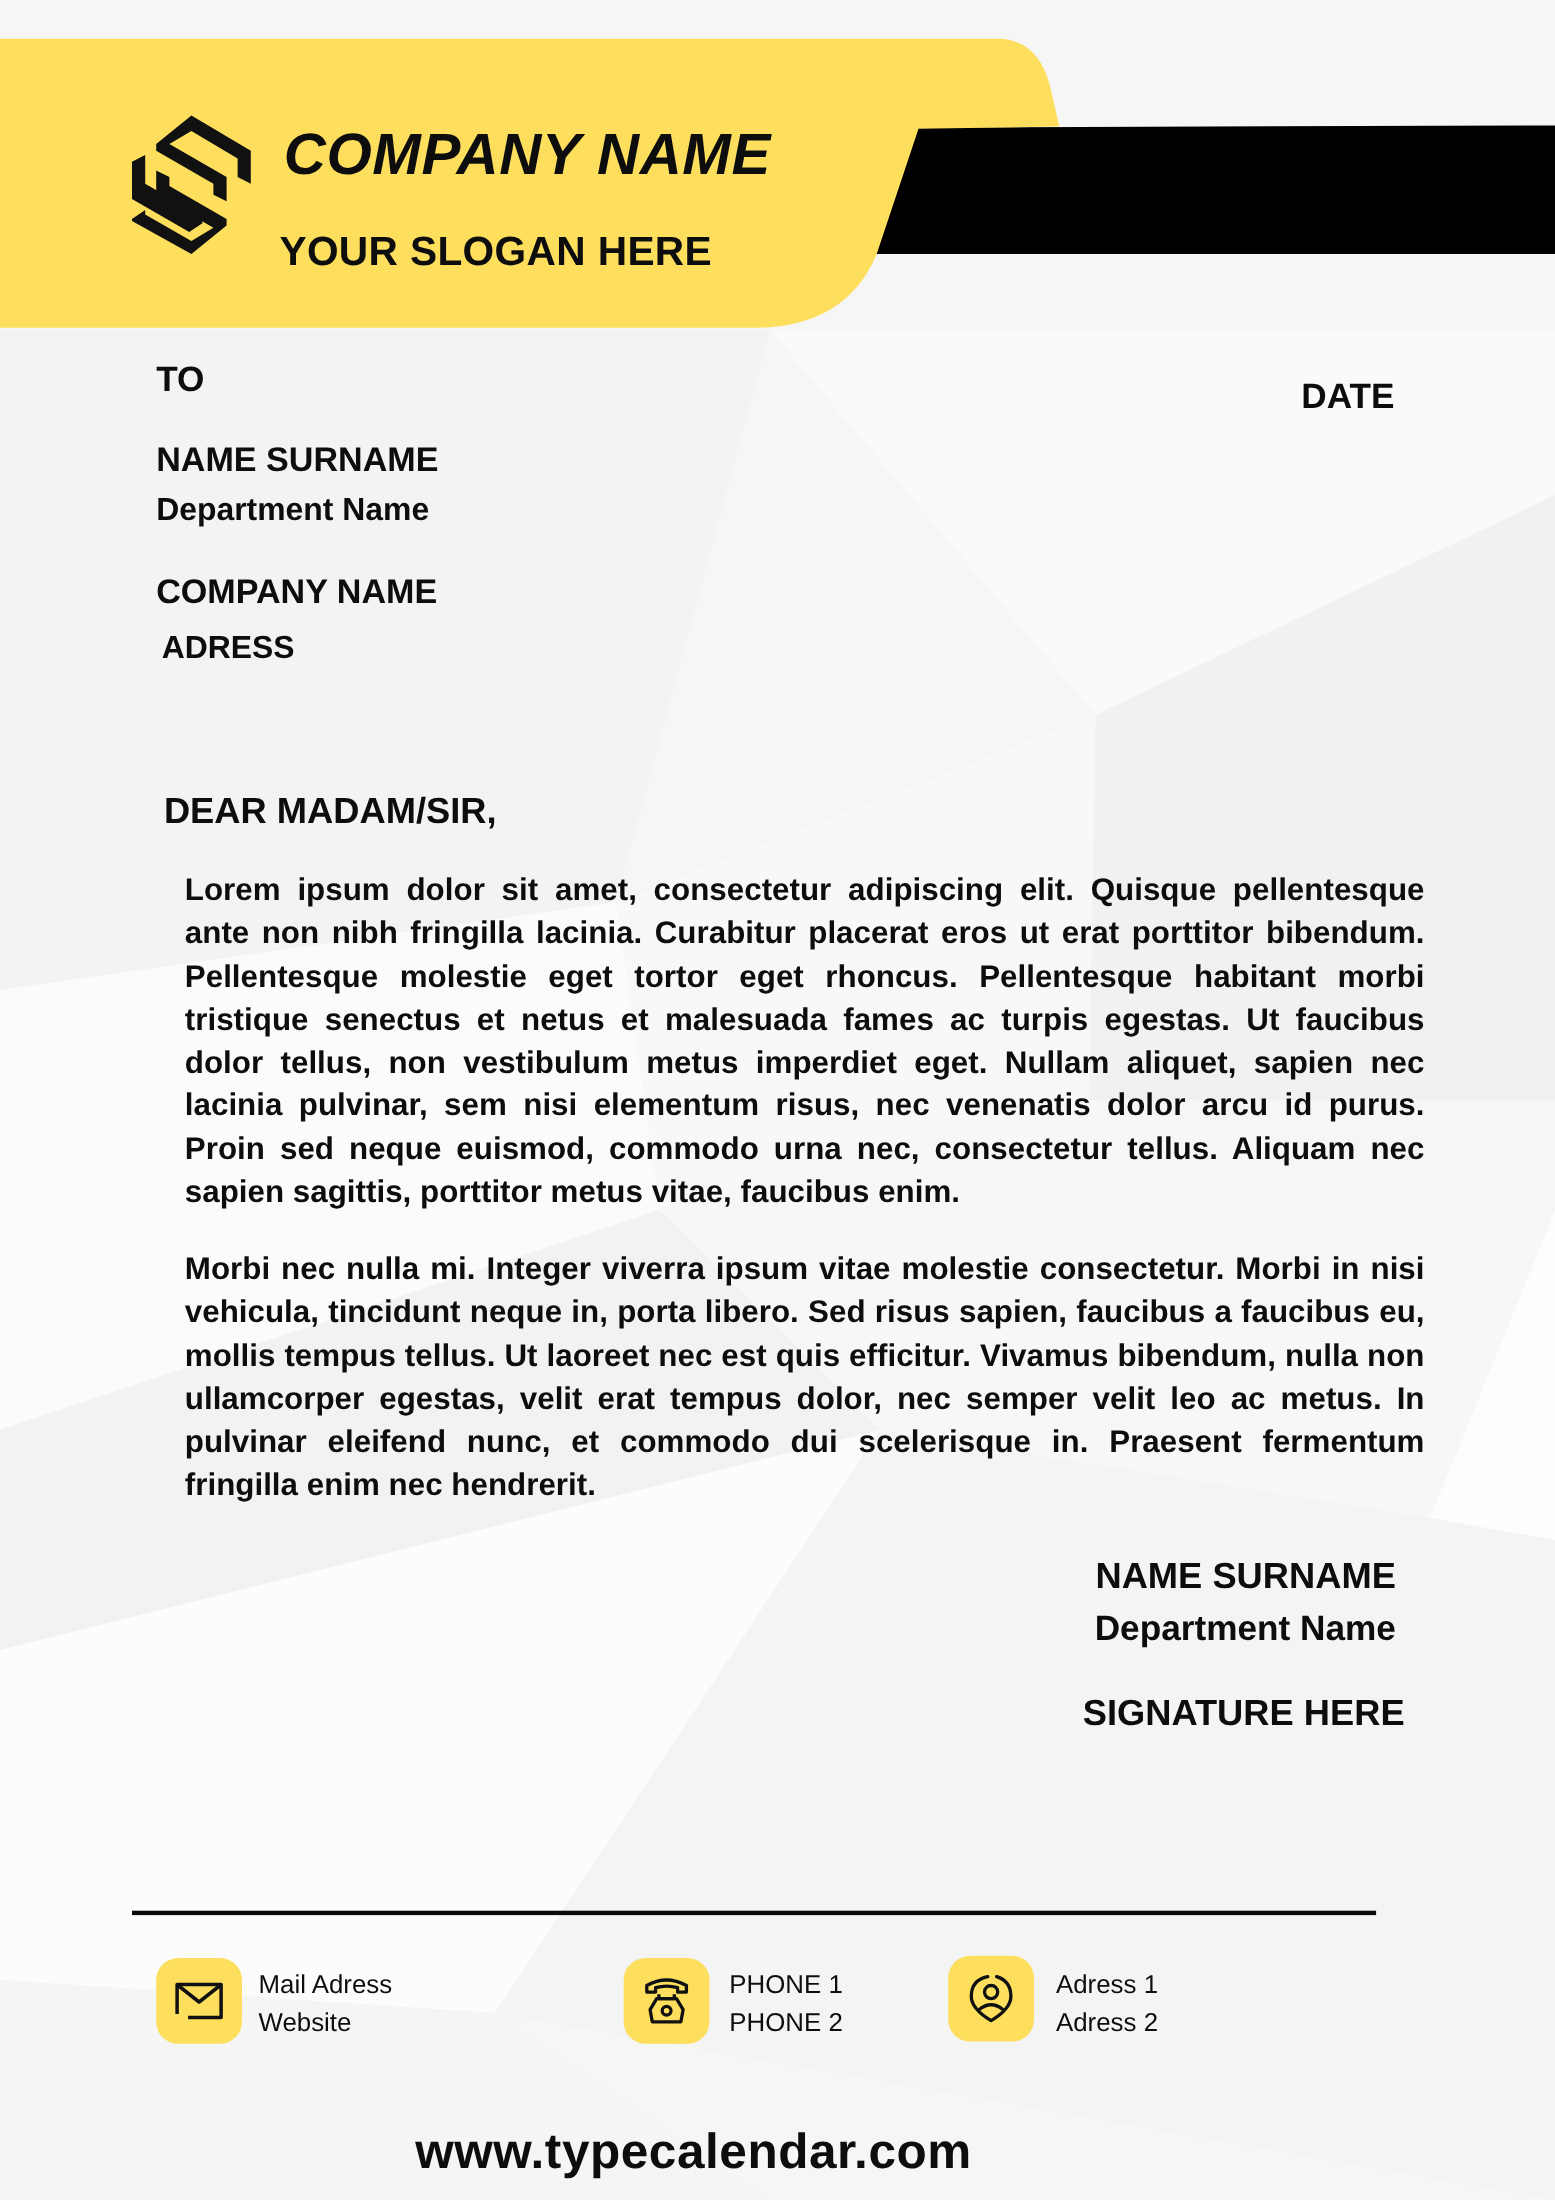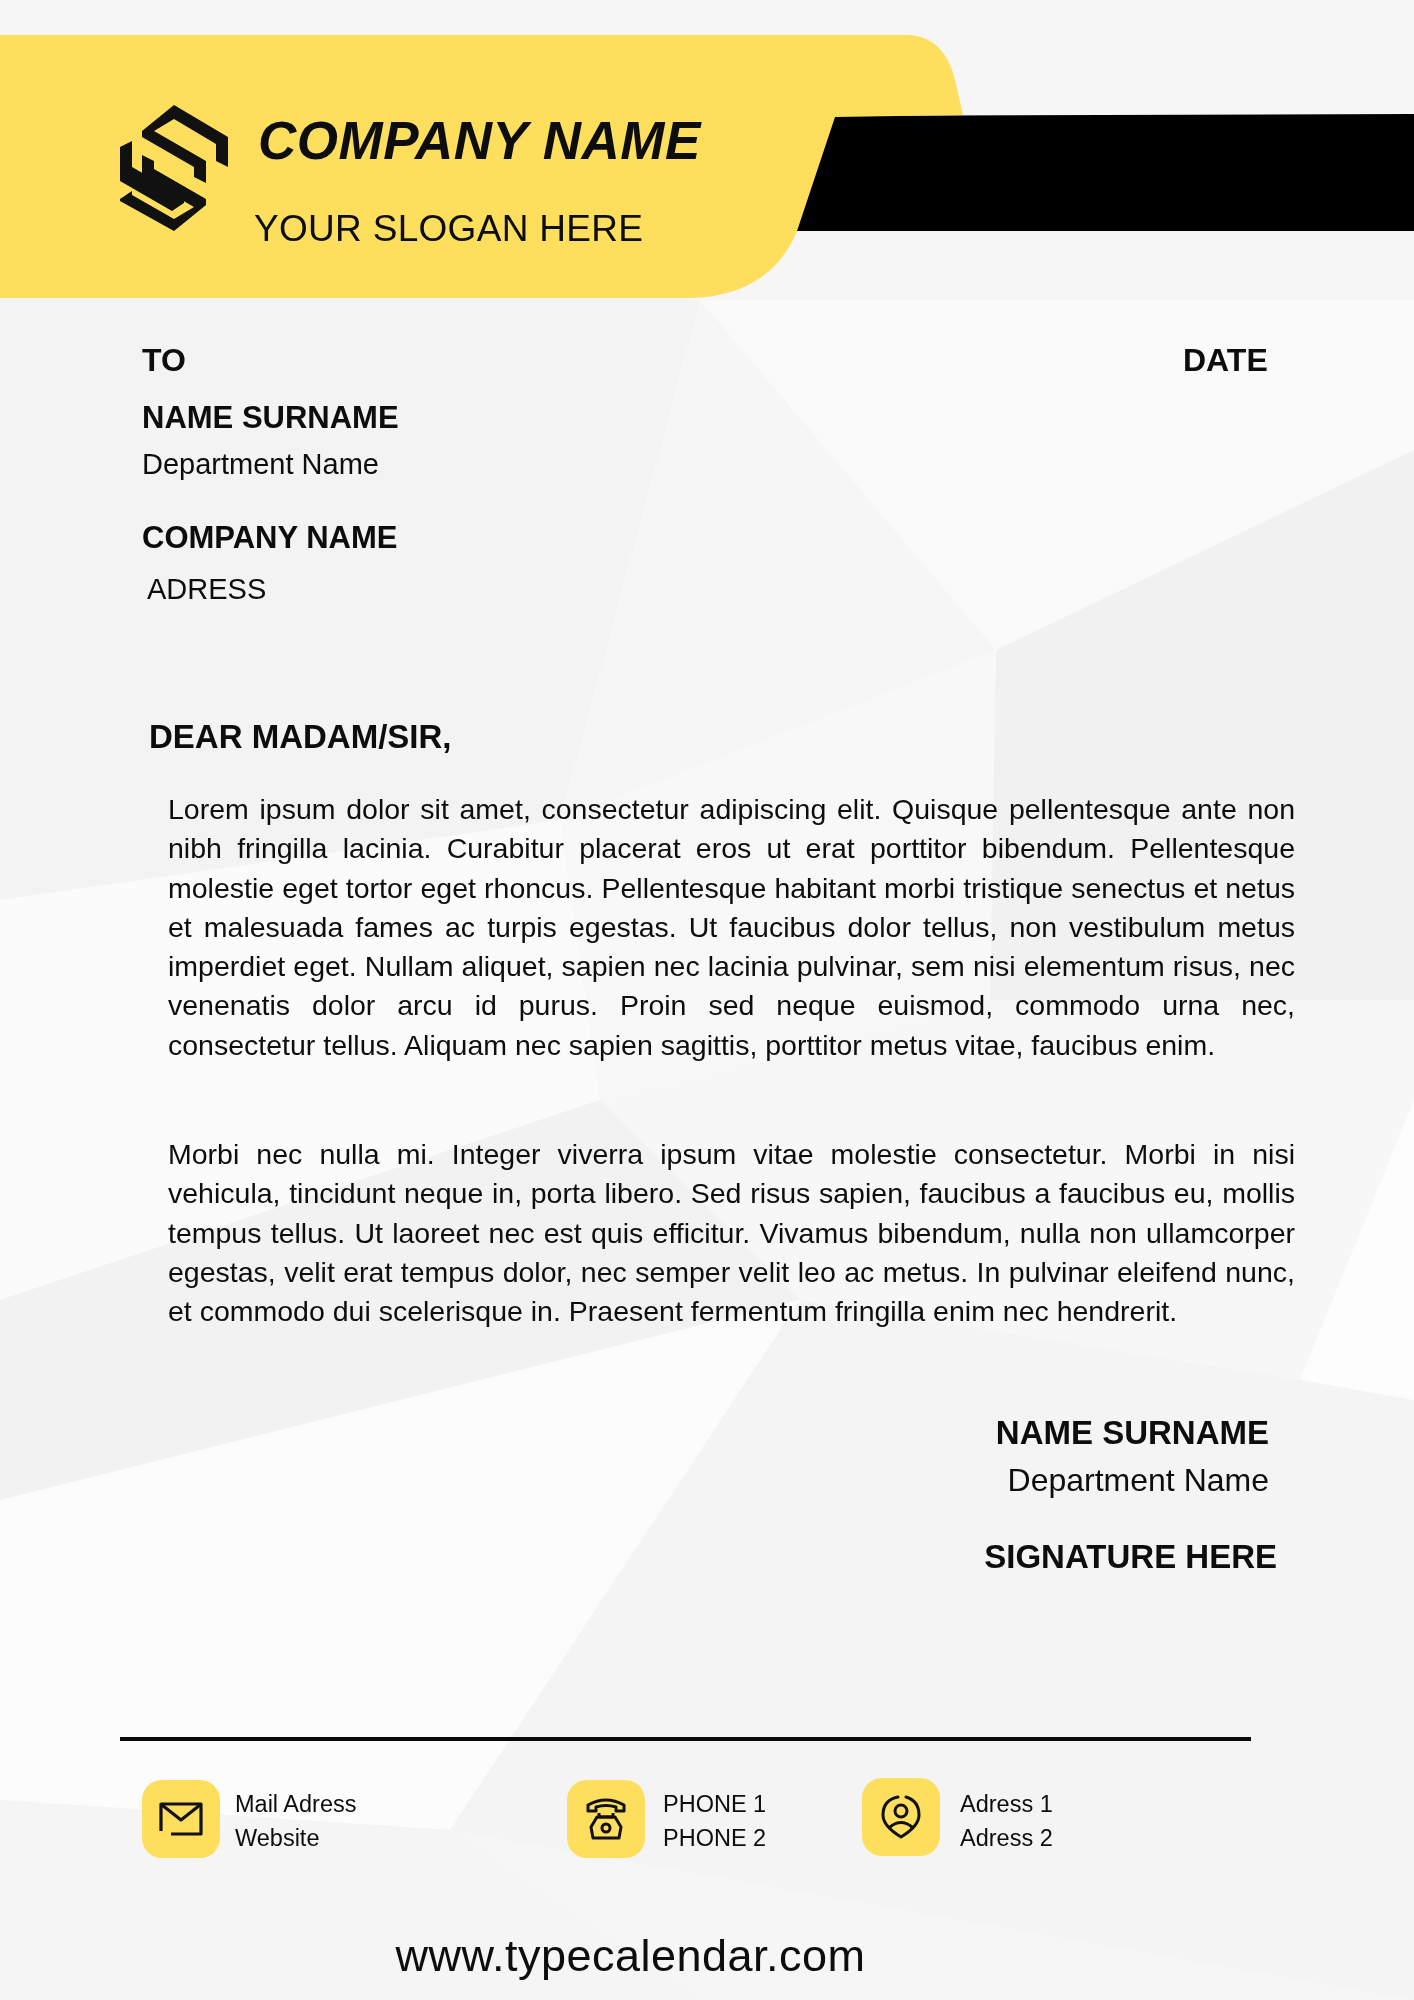--- a/index.html
+++ b/index.html
@@ -1,25 +1,25 @@
 <!DOCTYPE html>
 <html><head>
 <meta charset="utf-8">
 <style>
   html, body { margin:0; padding:0; }
   body { width:1414px; height:2000px; position:relative; overflow:hidden; background:#f6f6f6; font-family:"Liberation Sans", sans-serif; color:#0d0d0d; }
   .bg { position:absolute; left:0; top:0; width:1414px; height:2000px; z-index:0; }
-  .abs { position:absolute; z-index:2; }
+  .abs { position:absolute; z-index:2;font-weight:bold; }
   .header-yellow { position:absolute; left:0; top:35px; width:1000px; height:265px; z-index:1; }
   .header-black { position:absolute; left:0; top:0; z-index:1; }
   .company-name { left:258px; top:110px; font-size:53px; font-weight:bold; font-style:italic; letter-spacing:0.5px; white-space:nowrap; }
   .slogan { left:254px; top:208px; font-size:37px; white-space:nowrap; letter-spacing:0.3px; }
   .logo { position:absolute; left:118px; top:103px; width:112px; height:130px; z-index:2; }
   .h-bold { font-weight:bold; white-space:nowrap; }
-  .to { left:142px; top:342px; font-size:32px; }
+  .to { left:142px; top:326px; font-size:32px; }
   .date { left:1183px; top:342px; font-size:32px; }
   .rname { left:142px; top:400px; font-size:31px; }
   .rdept { left:142px; top:448px; font-size:29px; white-space:nowrap; }
   .rcomp { left:142px; top:520px; font-size:31px; }
   .raddr { left:147px; top:573px; font-size:29px; white-space:nowrap; }
   .greeting { left:149px; top:718px; font-size:33px; }
   .body-text { left:149px; width:1127px; font-size:28.5px; line-height:39.3px; text-align:justify;margin-left:19px; }
   .p1 { top:790px; }
   .p2 { top:1135px; }
   .sig { right:145px; text-align:right; white-space:nowrap; }

